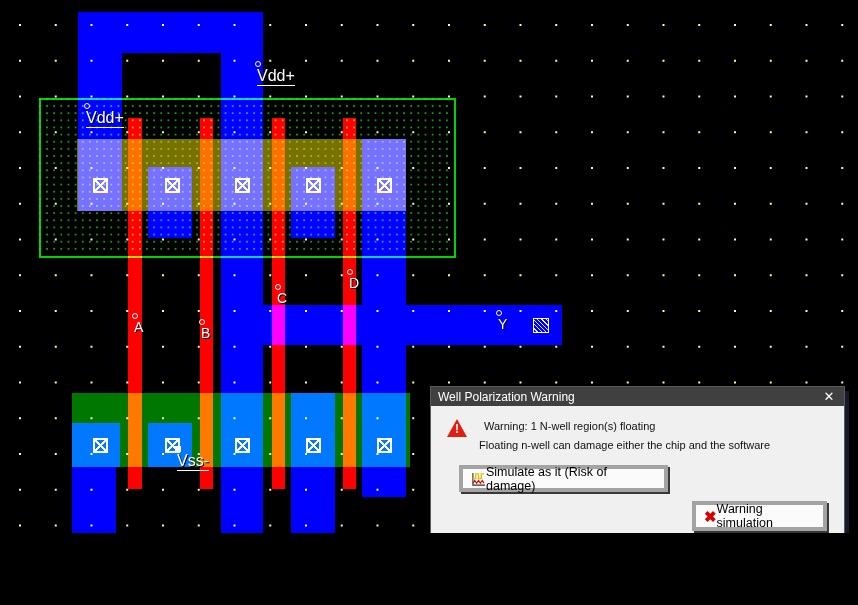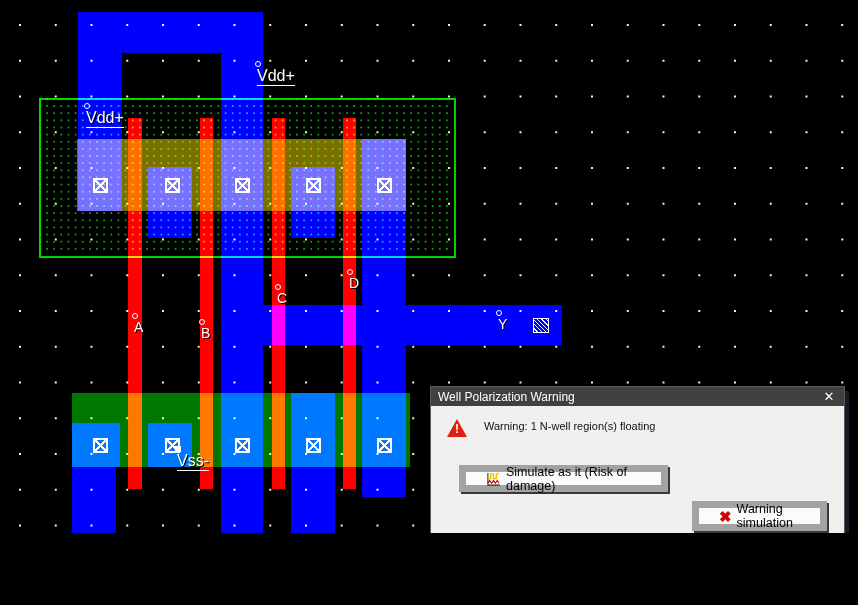--- a/index.html
+++ b/index.html
@@ -36,22 +36,22 @@
       border:1px solid #5a5a5a;box-sizing:border-box;z-index:100;
       box-shadow:4px 5px 0 rgba(22,28,48,.9);font-family:"Liberation Sans",sans-serif;}
   .titlebar{position:absolute;left:0;top:0;right:0;height:19px;background:#404040;color:#fff;
       display:flex;align-items:center;font-size:12px;padding-left:7px;box-sizing:border-box;}
   .closebtn{position:absolute;right:6px;top:1px;color:#fff;font-size:13px;width:18px;height:17px;
       display:flex;align-items:center;justify-content:center;cursor:default;}
   .warn-tri{position:absolute;left:16px;top:32px;width:20px;height:18px;background:#e01f10;
       clip-path:polygon(50% 0,100% 100%,0 100%);display:flex;align-items:flex-end;justify-content:center;}
   .warn-tri span{color:#fff;font-weight:bold;font-size:12px;line-height:1;margin-bottom:2px;}
   .msg{position:absolute;color:#111;font-size:11px;white-space:nowrap;}
-  .dbtn{position:absolute;background:#fbfbfb;border:7px solid #a3a3a3;box-shadow:2px 2px 0 #383838;
-      display:flex;align-items:center;justify-content:flex-start;gap:5px;padding:0 20px;box-sizing:border-box;
+  .dbtn{position:absolute;background:#fbfbfb;border:4px solid #a3a3a3;box-shadow:2px 2px 0 #383838;
+      display:flex;align-items:center;justify-content:flex-start;padding:0 8px;box-sizing:border-box;
       font-size:12.5px;color:#000;cursor:default;}
   .dbtn svg{flex:0 0 auto;}
   .xicon{color:#d40000;font-size:15px;font-weight:bold;line-height:1;}
 </style>
 </head>
 <body>
 
 <div class="canvas">
   <div class="layers">
       <div class="lr" style="left: 77px; top: 139px; width: 329px; height: 72px; background: rgb(122, 112, 0);"></div>
@@ -108,20 +108,21 @@
 
   <div class="dialog">
     <div class="titlebar">
       <span>Well Polarization Warning</span>
       <span class="closebtn">✕</span>
     </div>
     <div class="warn-tri">
         <span>!</span>
       </div>
     <div class="msg" style="left:53px;top:33px;">Warning: 1 N-well region(s) floating</div>
+    <div class="msg" style="left:48px;top:52px;">Floating n-well can damage either the chip and the software</div>
 
     <div class="dbtn" style="left:28px;top:78px;width:209px;height:27px;">
       <svg width="15" height="14" viewBox="0 0 16 15">
         <path d="M2 1 v13 h13" stroke="#333" stroke-width="1.2" fill="none"></path>
         <path d="M2 7 h3 v-5 h3 v5 h3 v-5 h3" stroke="#e6c400" stroke-width="1.5" fill="none"></path>
         <path d="M2 12 l2 -3 l2 3 l2 -3 l2 3 l2 -3 l2 3" stroke="#d40000" stroke-width="1.2" fill="none"></path>
       </svg>
       <span>Simulate as it (Risk of damage)</span>
     </div>
 

